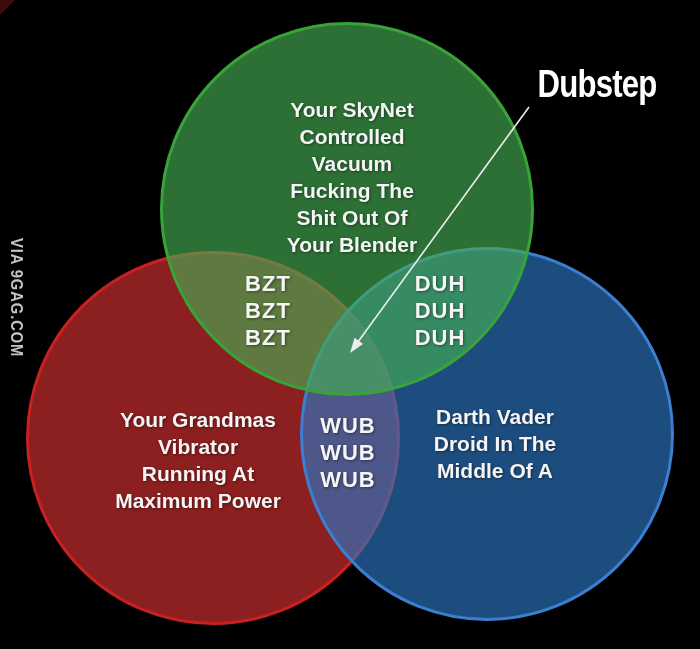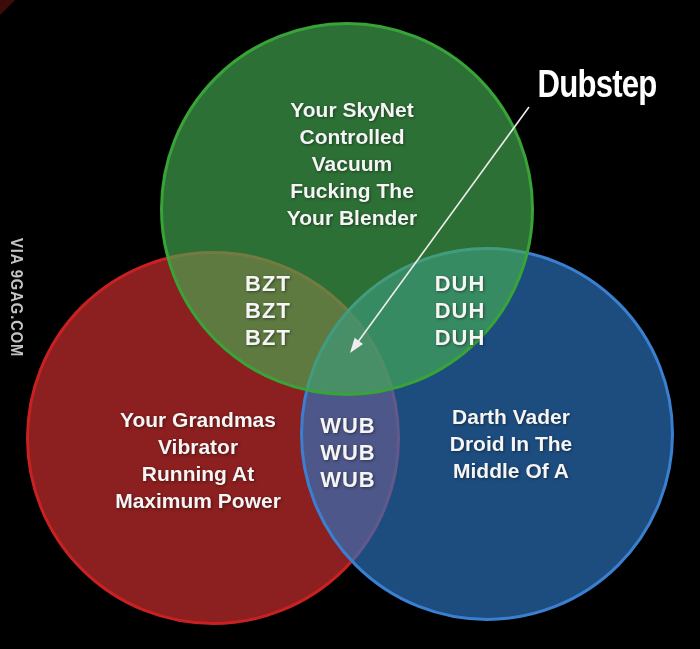--- a/index.html
+++ b/index.html
@@ -22,25 +22,25 @@
   .circle-green{left:160px;top:22px; background:rgba(69,172,83,0.65); border-color:#38a438;z-index:3;}
 
   
   .label{
     position:absolute;z-index:6;color:#f5f5f5;font-weight:bold;
     text-align:center;text-shadow:1px 1px 3px rgba(0,0,0,0.45);
   }
   .set-label{font-size:21px;line-height:27px;margin-top:8px;}
   .green-label{left:237px;top:88px;width:230px;}
   .red-label  {left:73px; top:398px;width:250px;}
-  .blue-label {left:386px;top:395px;width:250px;}
+  .blue-label {left:370px;top:395px;width:250px;}
 
   .sound-label{font-size:22px;line-height:27px;letter-spacing:1px;}
   .bzt{left:218px;top:270px;width:100px;}
-  .duh{left:410px;top:270px;width:100px;}
+  .duh{left:390px;top:270px;width:100px;}
   .wub{left:298px;top:412px;width:100px;}
 
   
   .dubstep{
     position:absolute;left:497px;top:62px;width:200px;z-index:6;
     color:#ffffff;font-weight:bold;font-size:38px;line-height:44px;
     text-align:center;letter-spacing:-1px;
     transform:scaleX(0.82);transform-origin:50% 50%;
     text-shadow:1px 1px 2px rgba(0,0,0,0.6);
   }
@@ -78,20 +78,21 @@
     <polygon points="350,353 354.6,337.8 363,344" fill="#eeeeee"></polygon>
   </svg>
 
   <div class="dubstep">Dubstep</div>
 
   <div class="label set-label green-label">
     <div>Your SkyNet</div>
     <div>Controlled</div>
     <div>Vacuum</div>
     <div>Fucking The</div>
+    <div>Shit Out Of</div>
     <div>Your Blender</div>
   </div>
 
   <div class="label set-label red-label">
     <div>Your Grandmas</div>
     <div>Vibrator</div>
     <div>Running At</div>
     <div>Maximum Power</div>
   </div>
 

